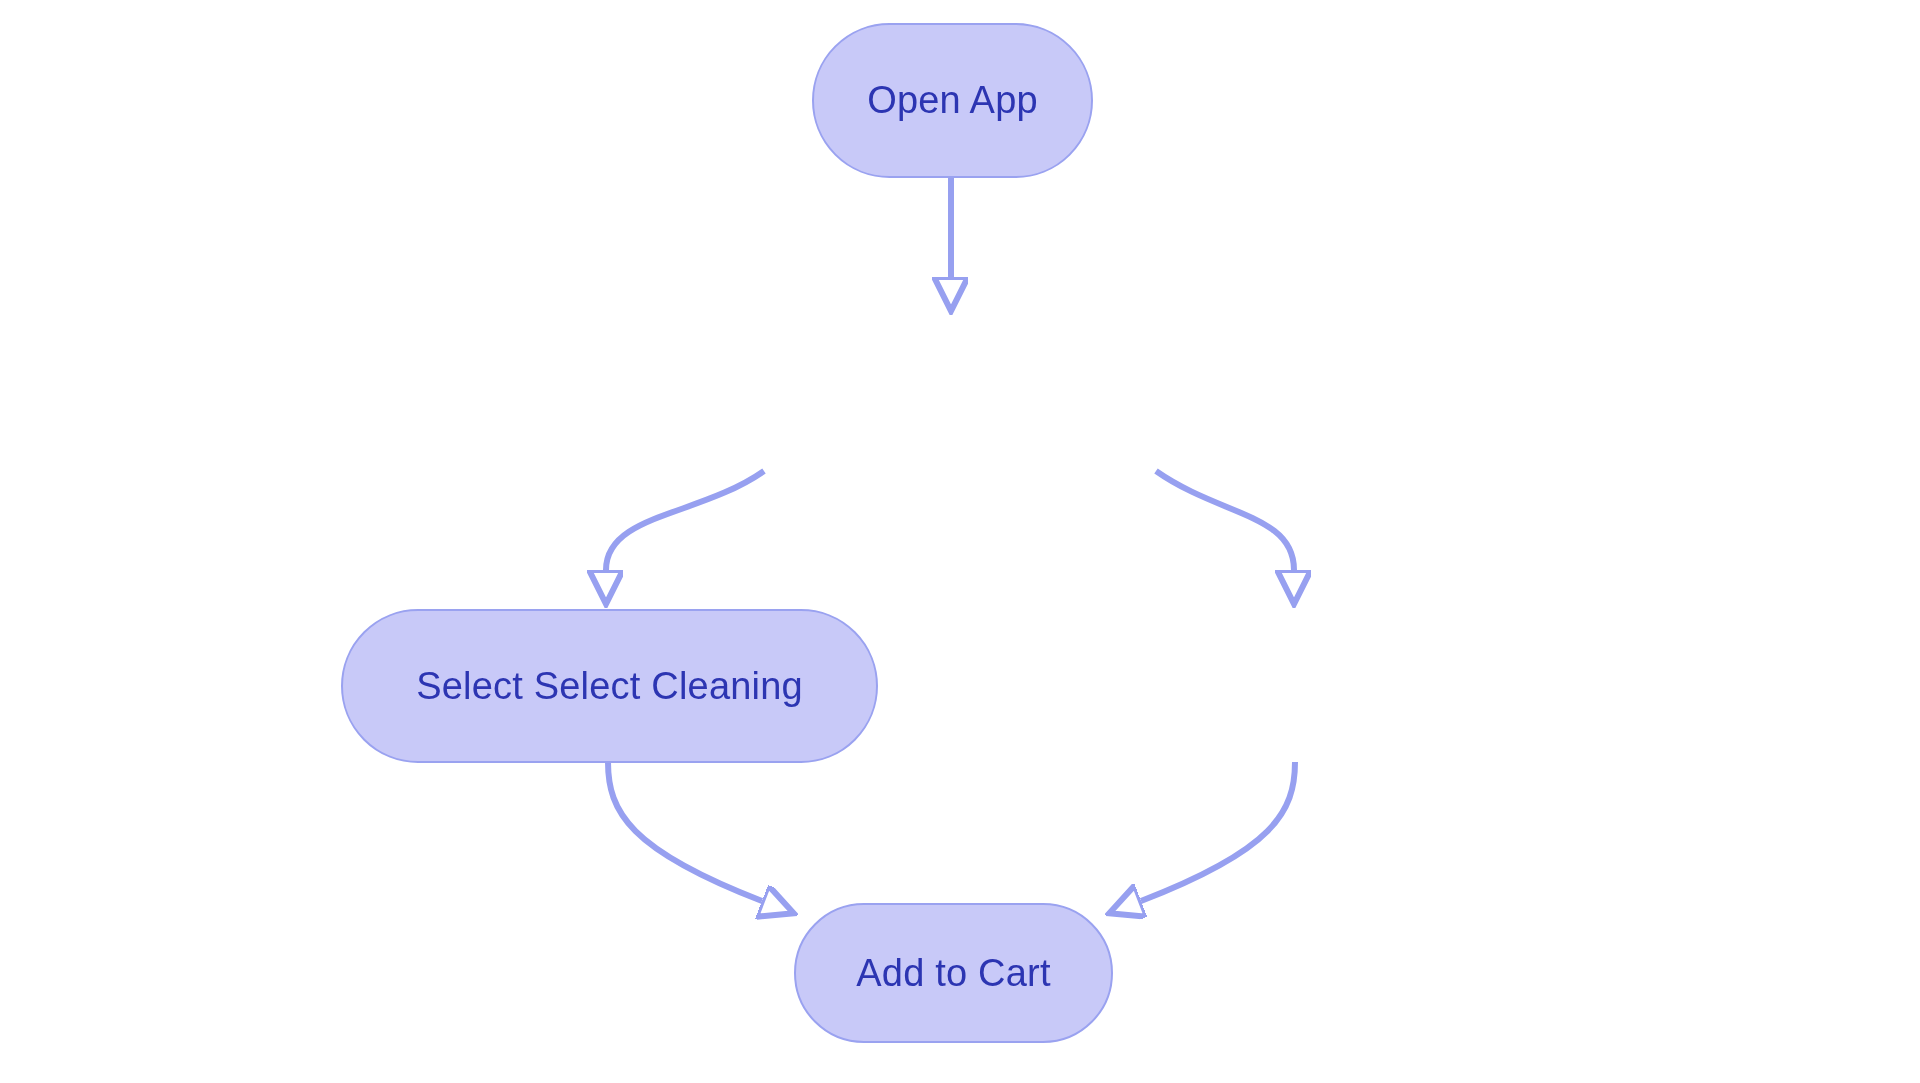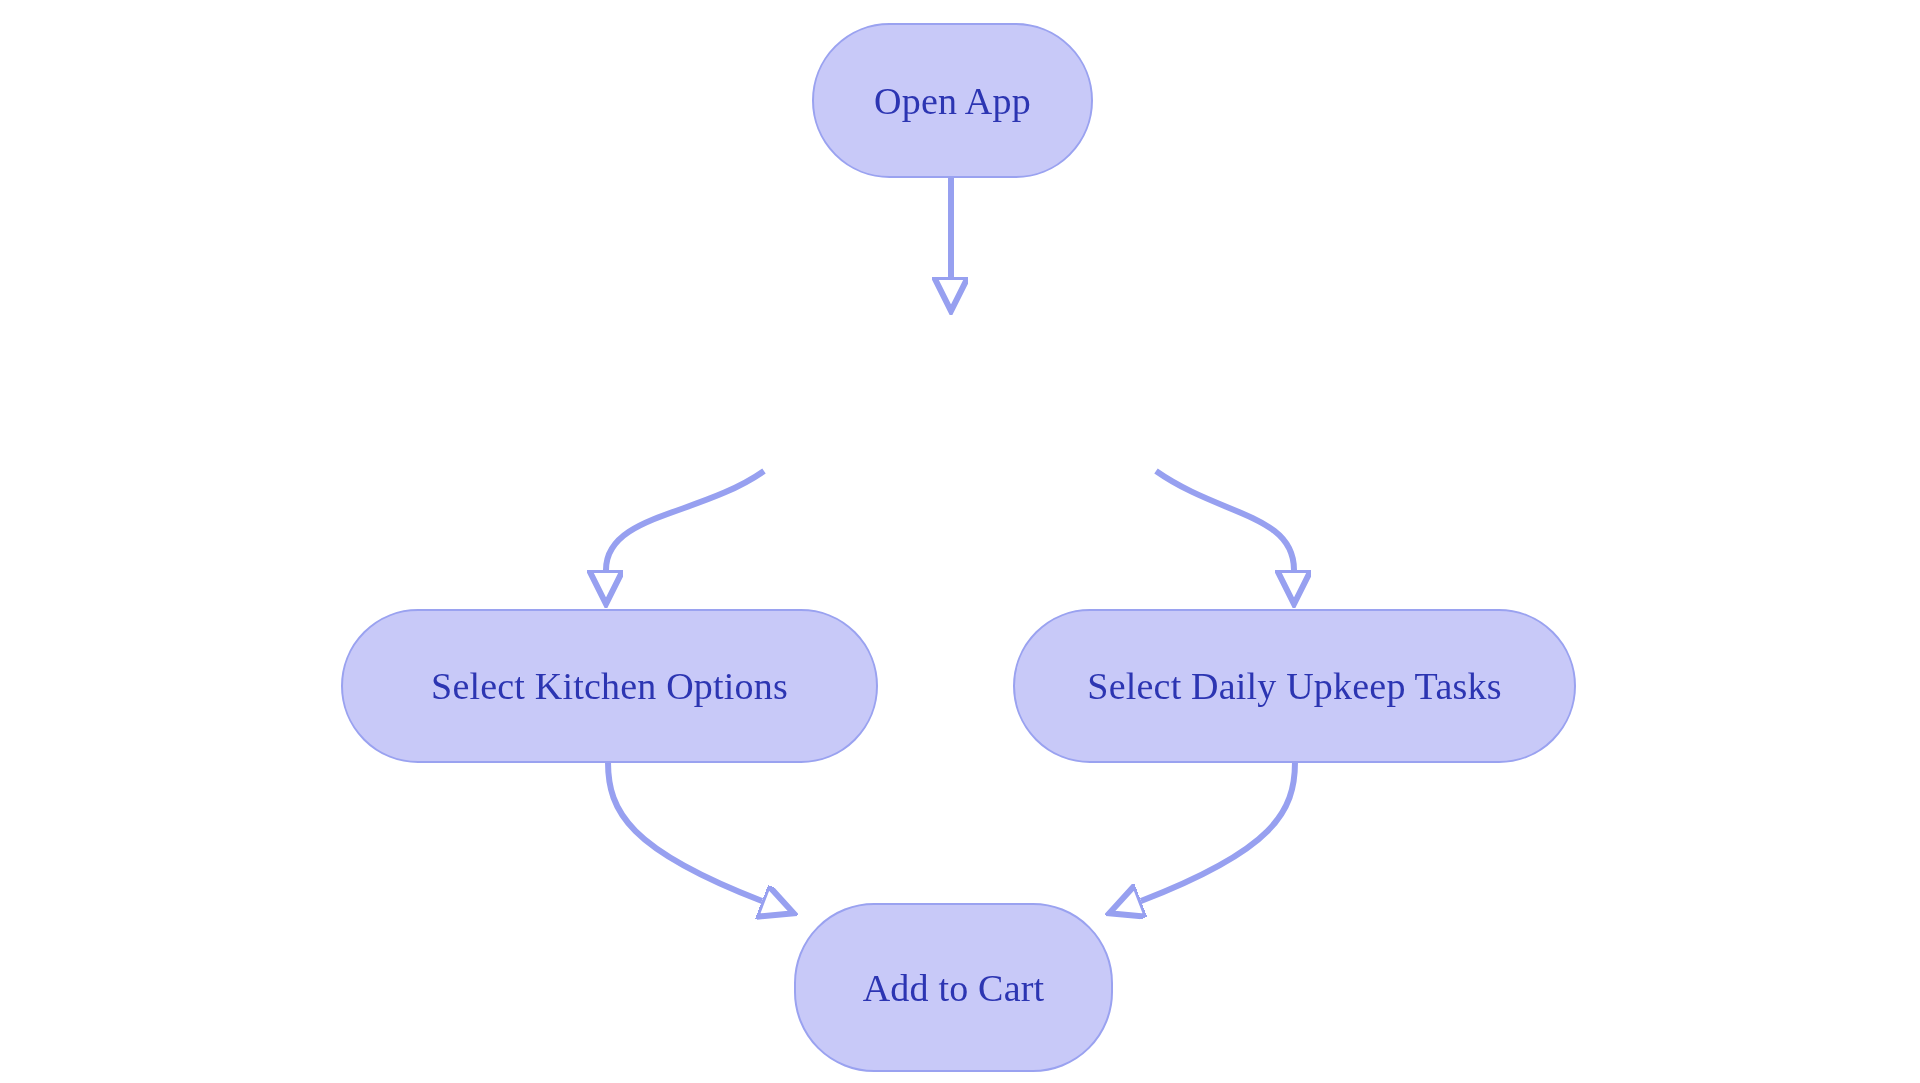--- a/index.html
+++ b/index.html
@@ -8,21 +8,21 @@
     --border:#9aa2f0;
     --text:#2c35b2;
     --edge:#97a0f0;
   }
   html,body{margin:0;padding:0;background:var(--bg);}
   .canvas{
     position:relative;
     width:1920px;height:1083px;
     background:var(--bg);
     overflow:hidden;
-    font-family:Liberation Serif, serif;
+    font-family:Liberation Sans, sans-serif;
   }
   .edges{
     position:absolute;left:0;top:0;width:1920px;height:1083px;
   }
   .edges path{
     stroke:var(--edge);
     stroke-width:6;
     fill:none;
   }
   .node{
@@ -36,21 +36,21 @@
     justify-content:center;
     color:var(--text);
     font-size:38px;
     letter-spacing:0.2px;
     white-space:nowrap;
   }
   .n-open   {left:812px;  top:23px;  width:281px; height:155px;}
   .n-explore{left:678px;  top:314px; width:564px; height:157px;}
   .n-kitchen{left:341px;  top:609px; width:537px; height:154px;}
   .n-daily  {left:1013px; top:609px; width:563px; height:154px;}
-  .n-cart   {left:794px;  top:903px; width:319px; height:169px;}
+  .n-cart   {left:794px;  top:903px; width:319px; height:140px;}
 </style>
 </head>
 <body>
 
 <div class="canvas">
 
   <svg class="edges" viewBox="0 0 1920 1083" xmlns="http://www.w3.org/2000/svg">
     <defs>
       <marker id="arrow" markerUnits="userSpaceOnUse" markerWidth="38" markerHeight="36" refX="0" refY="17" orient="auto">
         <path d="M0,0 L34,17 L0,34 Z" fill="#97a0f0" stroke="none"></path>
@@ -62,24 +62,21 @@
     <path d="M 608 762 C 608 812 630 850 762 901" marker-end="url(#arrow)"></path>
     <path d="M 1295 762 C 1295 812 1273 850 1141 901" marker-end="url(#arrow)"></path>
   </svg>
 
   <div class="node n-open">
     <span>Open App</span>
   </div>
 
 
   <div class="node n-kitchen">
-    <span>Select Kitchen Options</span>
+    <span>Select Select Cleaning</span>
   </div>
 
-  <div class="node n-daily">
-    <span>Select Daily Upkeep Tasks</span>
-  </div>
 
   <div class="node n-cart">
     <span>Add to Cart</span>
   </div>
 
 </div>
 
 </body></html>

